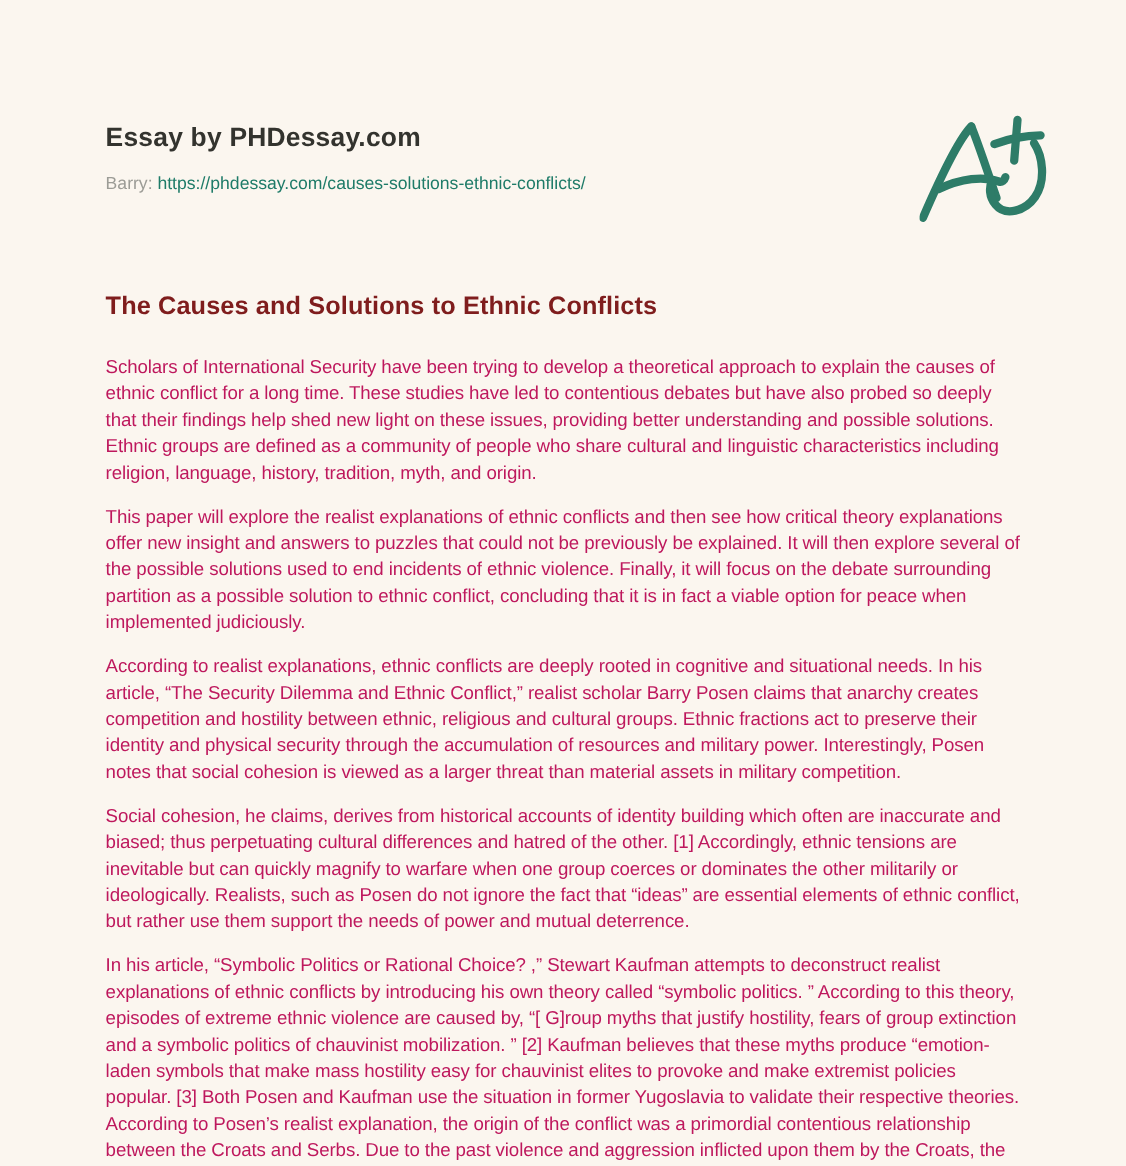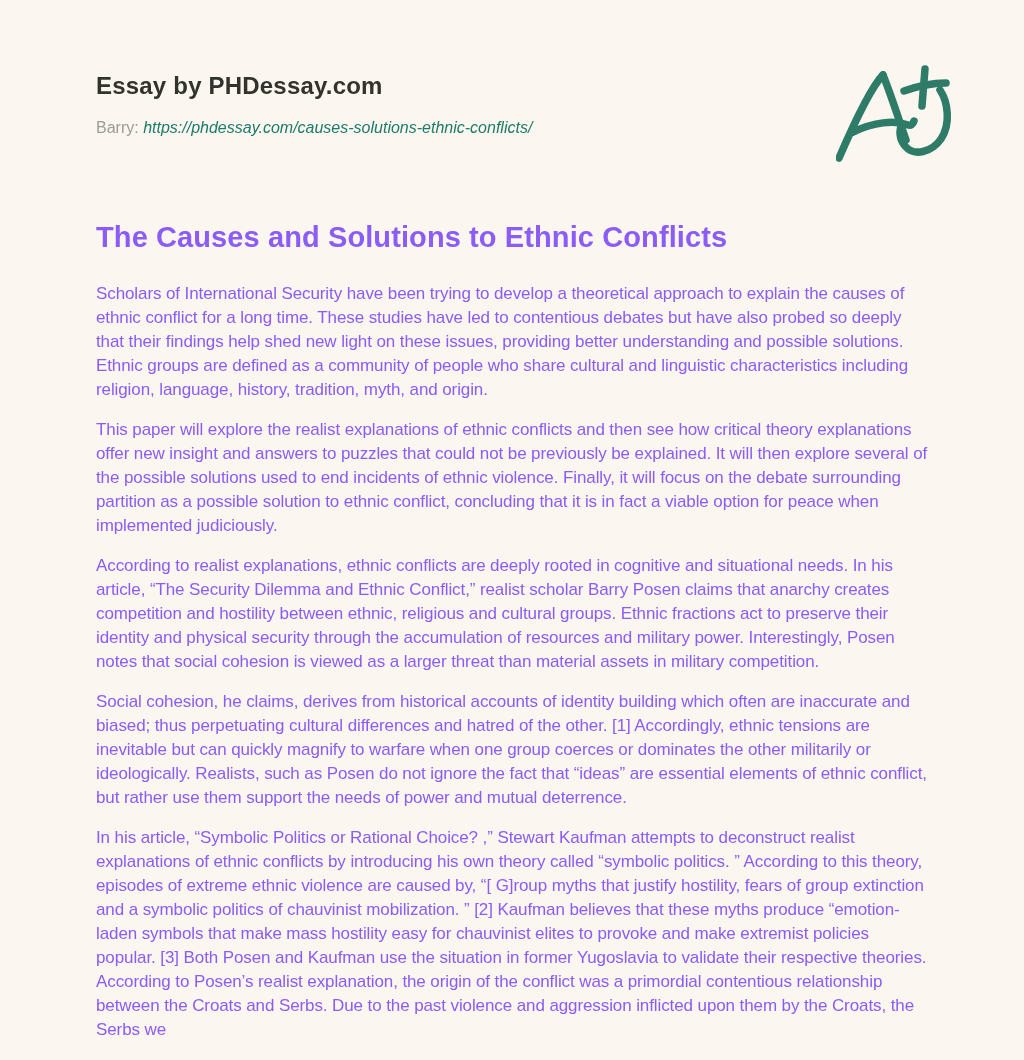--- a/index.html
+++ b/index.html
@@ -10,62 +10,62 @@
     height: 1060px;
     overflow: hidden;
     background: #FBF6EF;
     font-family: "Liberation Sans", "DejaVu Sans", sans-serif;
   }
   .page {
     position: relative;
     width: 1024px;
     height: 896px;
     padding: 70px 63px 0 96px;
+    margin-top: 40px;
   }
   .site-title {
     margin: 0;
     font-size: 24px;
     line-height: 32px;
     font-weight: 700;
     color: #33332E;
     letter-spacing: 0.2px;
   }
   .source-line {
     margin: 14px 0 0 0;
     font-size: 16px;
     line-height: 24px;
     color: #9C9C96;
   }
   .source-link {
     color: #1E7B68;
     text-decoration: none;
     cursor: pointer;
-    font-style: italic;
   }
   .logo {
     position: absolute;
     left: 836px;
     top: 62px;
     width: 122px;
     height: 100px;
   }
   .article-title {
     margin: 78px 0 0 0;
-    font-size: 29px;
+    font-size: 23px;
     line-height: 38px;
     font-weight: 700;
-    color: #8b5cf6;
+    color: #7f1d1d;
     letter-spacing: 0.1px;
   }
   .body-copy p {
     width: 834px;
     margin: 16px 0 0 0;
     font-size: 17px;
     line-height: 24px;
-    color: #8b5cf6;
+    color: #be185d;
     letter-spacing: -0.1px;
   }
   .body-copy p:first-child {
     margin-top: 26px;
   }
 </style>
 </head>
 <body>
 
 <div class="page">

